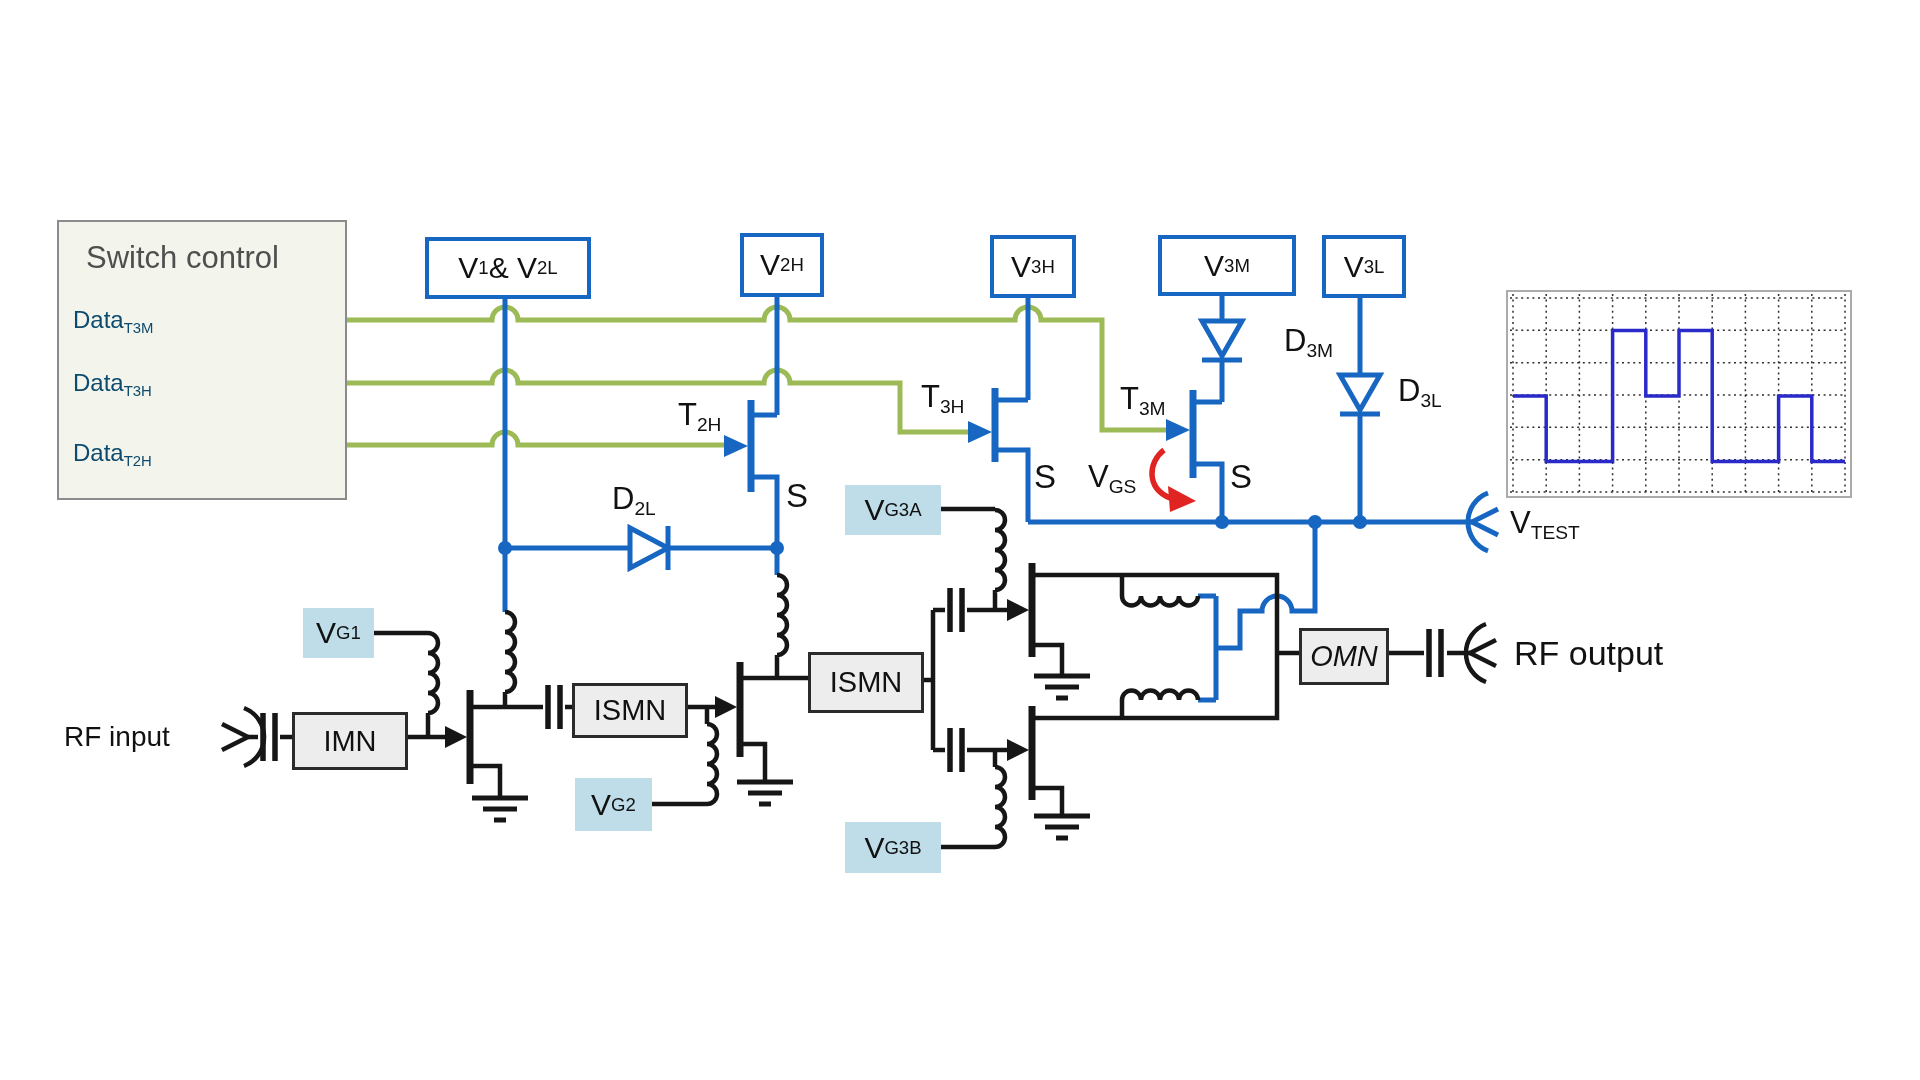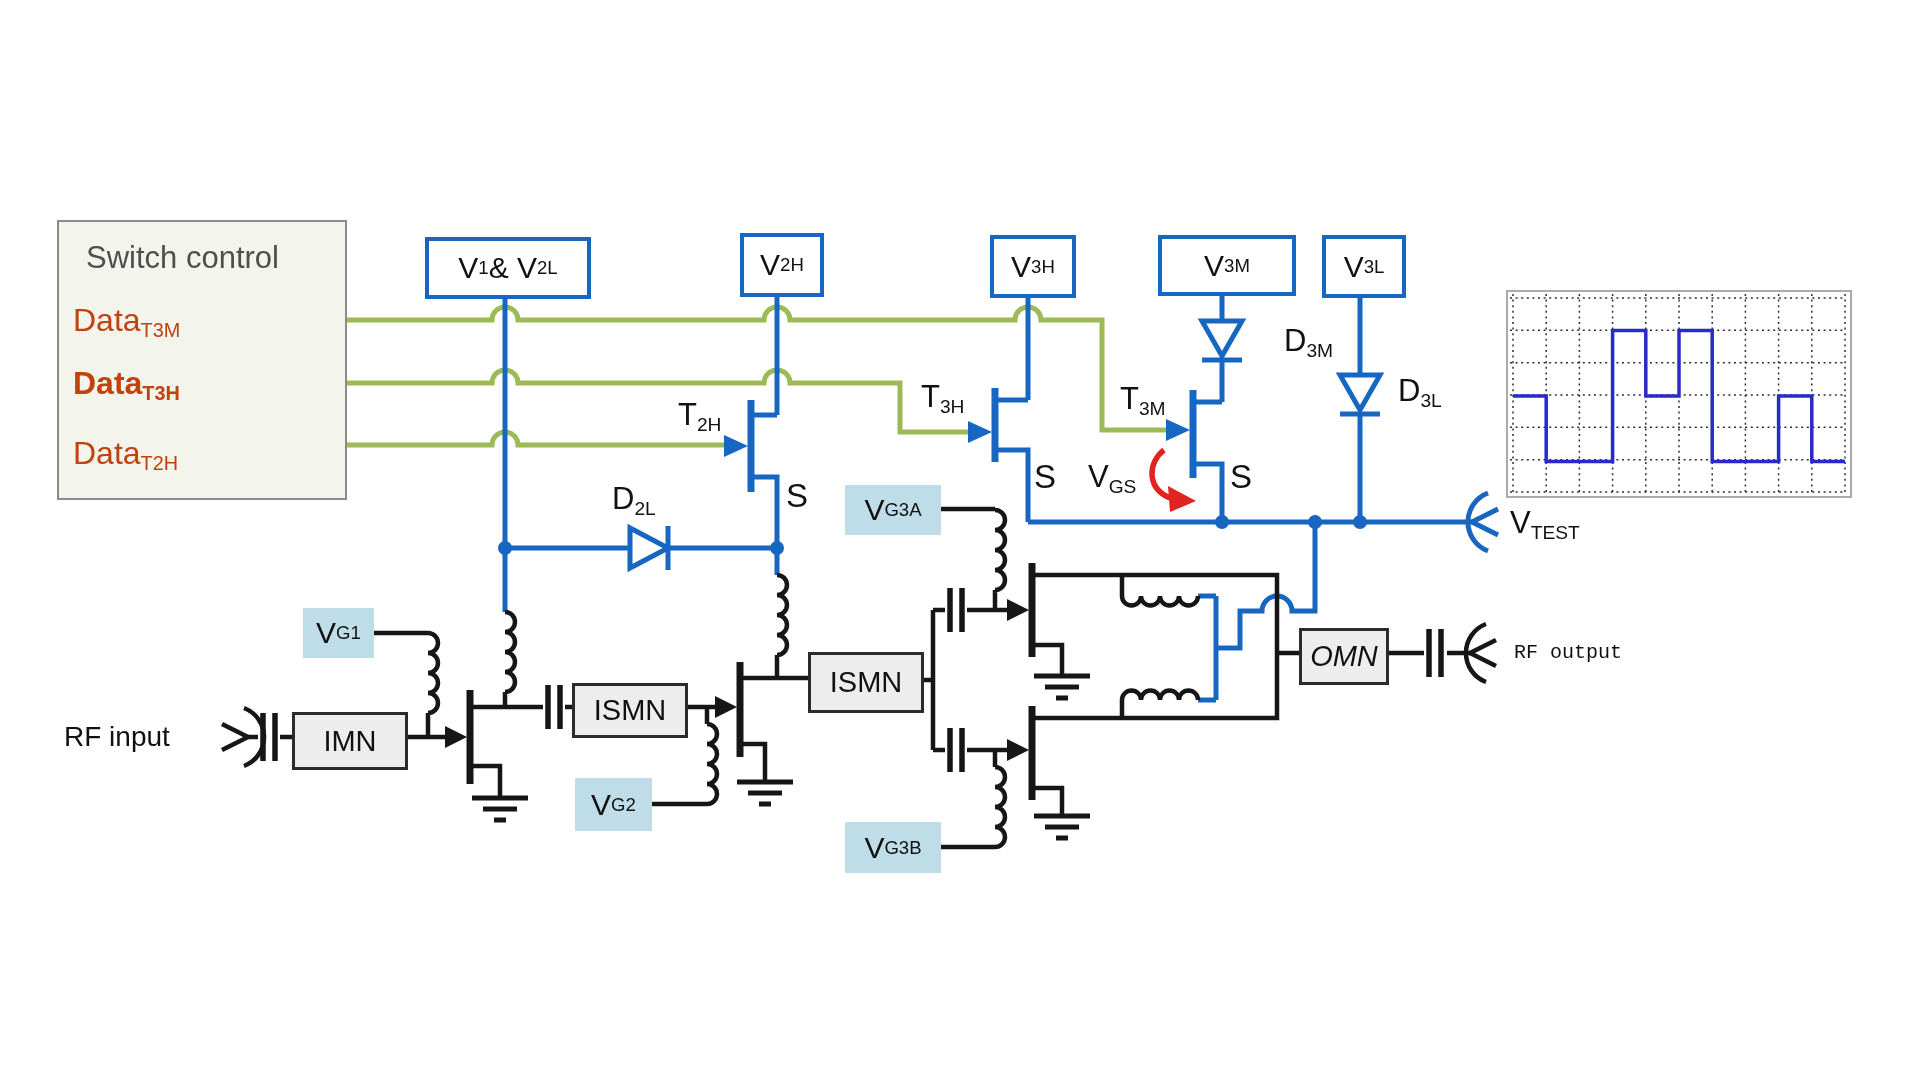--- a/index.html
+++ b/index.html
@@ -26,21 +26,21 @@
   .flabel{position:absolute;font-size:31px;color:#111;white-space:nowrap;line-height:38px;}
   .sub{font-size:62%;vertical-align:-0.32em;}
   .vbox{position:absolute;background:#fff;border:4px solid var(--blue);display:flex;
         align-items:center;justify-content:center;font-size:30px;color:#111;white-space:nowrap;}
   .nbox{position:absolute;background:var(--netbg);border:3px solid #2b2b2b;display:flex;
         align-items:center;justify-content:center;font-size:29px;color:#111;}
   .glabel{position:absolute;background:var(--labelbg);display:flex;align-items:center;
         justify-content:center;font-size:30px;color:#111;white-space:nowrap;}
   .panelbox{position:absolute;background:var(--panelbg);border:2.5px solid #8b8b8b;}
   .ptitle{position:absolute;font-size:31px;color:#4f4f4f;white-space:nowrap;}
-  .sigrow{position:absolute;font-size:32px;color:#c2410c;white-space:nowrap;line-height:38px;}
+  .sigrow{position:absolute;font-size:24px;color:#0c4a6e;white-space:nowrap;line-height:38px;}
 </style>
 </head>
 <body>
 
 <div id="stage">
 
   <svg width="1920" height="1080" viewBox="0 0 1920 1080">
 
     <g>
       <path class="gw" d="M244 320 H492 a13 13 0 0 1 26 0 H764 a13 13 0 0 1 26 0 H1015 a13 13 0 0 1 26 0 H1102 V430 H1166"></path>
@@ -193,21 +193,21 @@
           <line x1="1510" x2="1845" y1="459.66666666666663" y2="459.66666666666663" class="grid"></line>
           <line x1="1510" x2="1845" y1="492" y2="492" class="grid"></line>
         </g>
       <polyline id="wf-trace" class="trace" points="1513,396 1546.2,396 1546.2,461.6 1612.6,461.6 1612.6,330.4 1645.8,330.4 1645.8,396 1679,396 1679,330.4 1712.2,330.4 1712.2,461.6 1778.6,461.6 1778.6,396 1811.8,396 1811.8,461.6 1845,461.6"></polyline>
     </g>
   </svg>
 
   <div class="panelbox" style="left:57px;top:220px;width:286px;height:276px;"></div>
   <div class="ptitle" style="left:86px;top:240px;">Switch control</div>
   <div class="sigrow" style="left:73px;top:301px;"><span>Data</span><span class="sub">T3M</span></div>
-  <div class="sigrow" style="left:73px;top:364px;font-weight:bold;"><span>Data</span><span class="sub">T3H</span></div>
+  <div class="sigrow" style="left:73px;top:364px;"><span>Data</span><span class="sub">T3H</span></div>
   <div class="sigrow" style="left:73px;top:426px;margin-top:8px;"><span>Data</span><span class="sub">T2H</span></div>
 
   <div class="vbox" style="left:425px;top:237px;width:158px;height:54px;">
       <span>V</span>
       <span class="sub">1</span>
       <span> &amp; V</span>
       <span class="sub">2L</span>
     </div>
   <div class="vbox" style="left:740px;top:233px;width:76px;height:56px;">
       <span>V</span>
@@ -253,16 +253,16 @@
   <div class="flabel" style="left:1120px;top:380px;"><span>T</span><span class="sub">3M</span></div>
   <div class="flabel" style="left:612px;top:480px;"><span>D</span><span class="sub">2L</span></div>
   <div class="flabel" style="left:1248px;top:322px;margin-left:36px;"><span>D</span><span class="sub">3M</span></div>
   <div class="flabel" style="left:1398px;top:372px;"><span>D</span><span class="sub">3L</span></div>
   <div class="flabel" style="left:786px;top:477px;font-size:33px;">S</div>
   <div class="flabel" style="left:1034px;top:458px;font-size:33px;">S</div>
   <div class="flabel" style="left:1230px;top:458px;font-size:33px;">S</div>
   <div class="flabel" style="left:1088px;top:458px;"><span>V</span><span class="sub">GS</span></div>
 
   <div class="flabel" style="left:64px;top:718px;font-size:28px;">RF input</div>
-  <div class="flabel" style="left:1514px;top:634px;font-size:20px;font-family:Liberation Mono, monospace;">RF output</div>
+  <div class="flabel" style="left:1514px;top:634px;font-size:34px;">RF output</div>
   <div class="flabel" style="left:1510px;top:504px;"><span>V</span><span class="sub">TEST</span></div>
 
 </div>
 
 </body></html>

